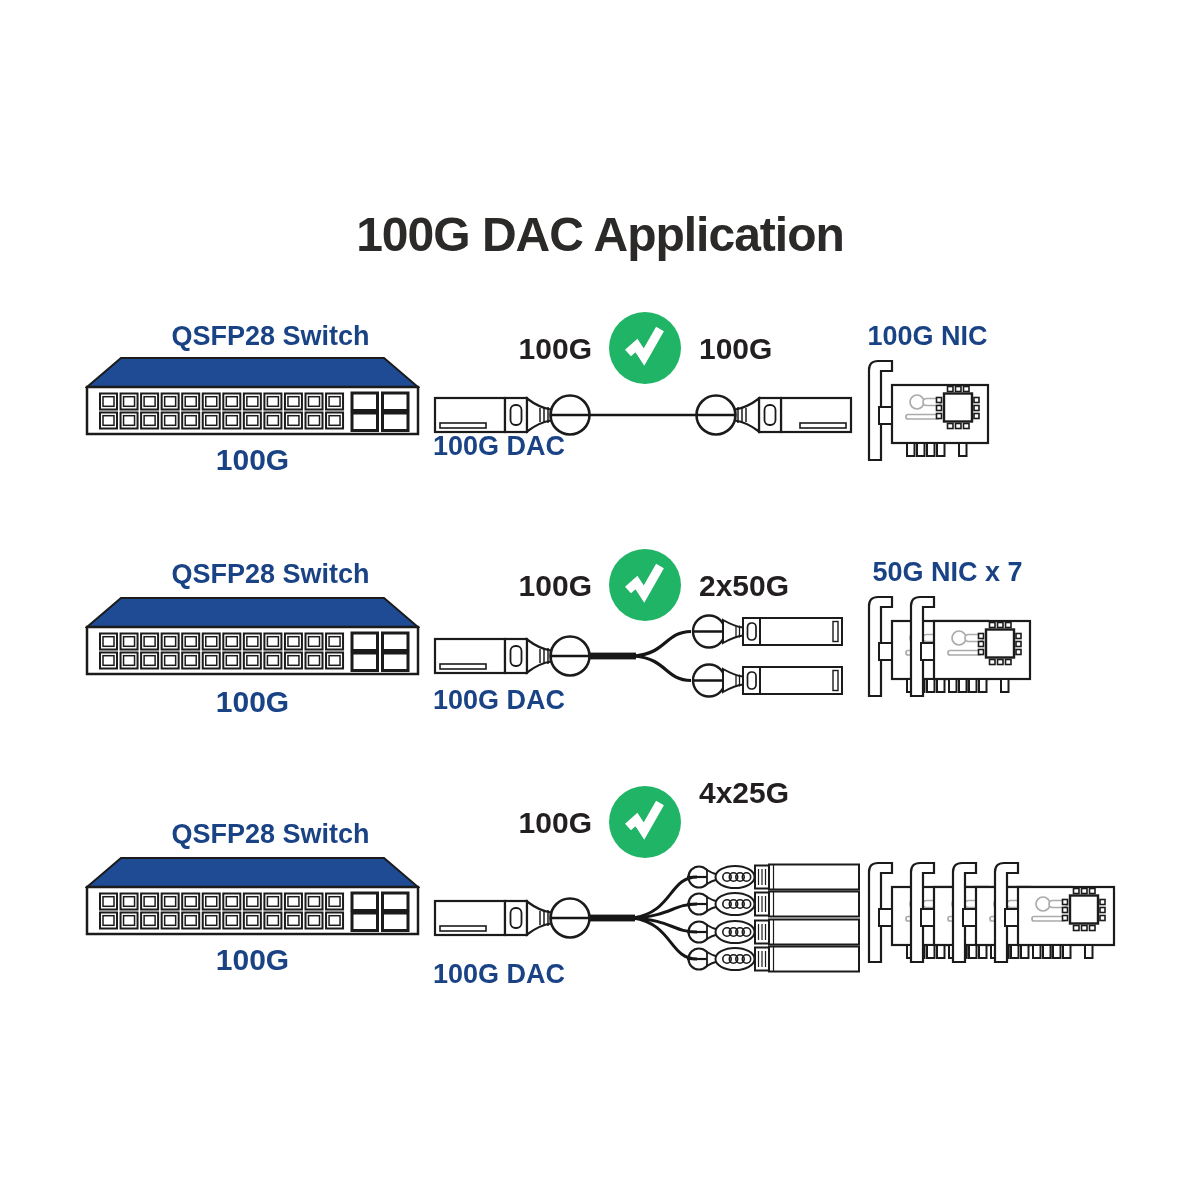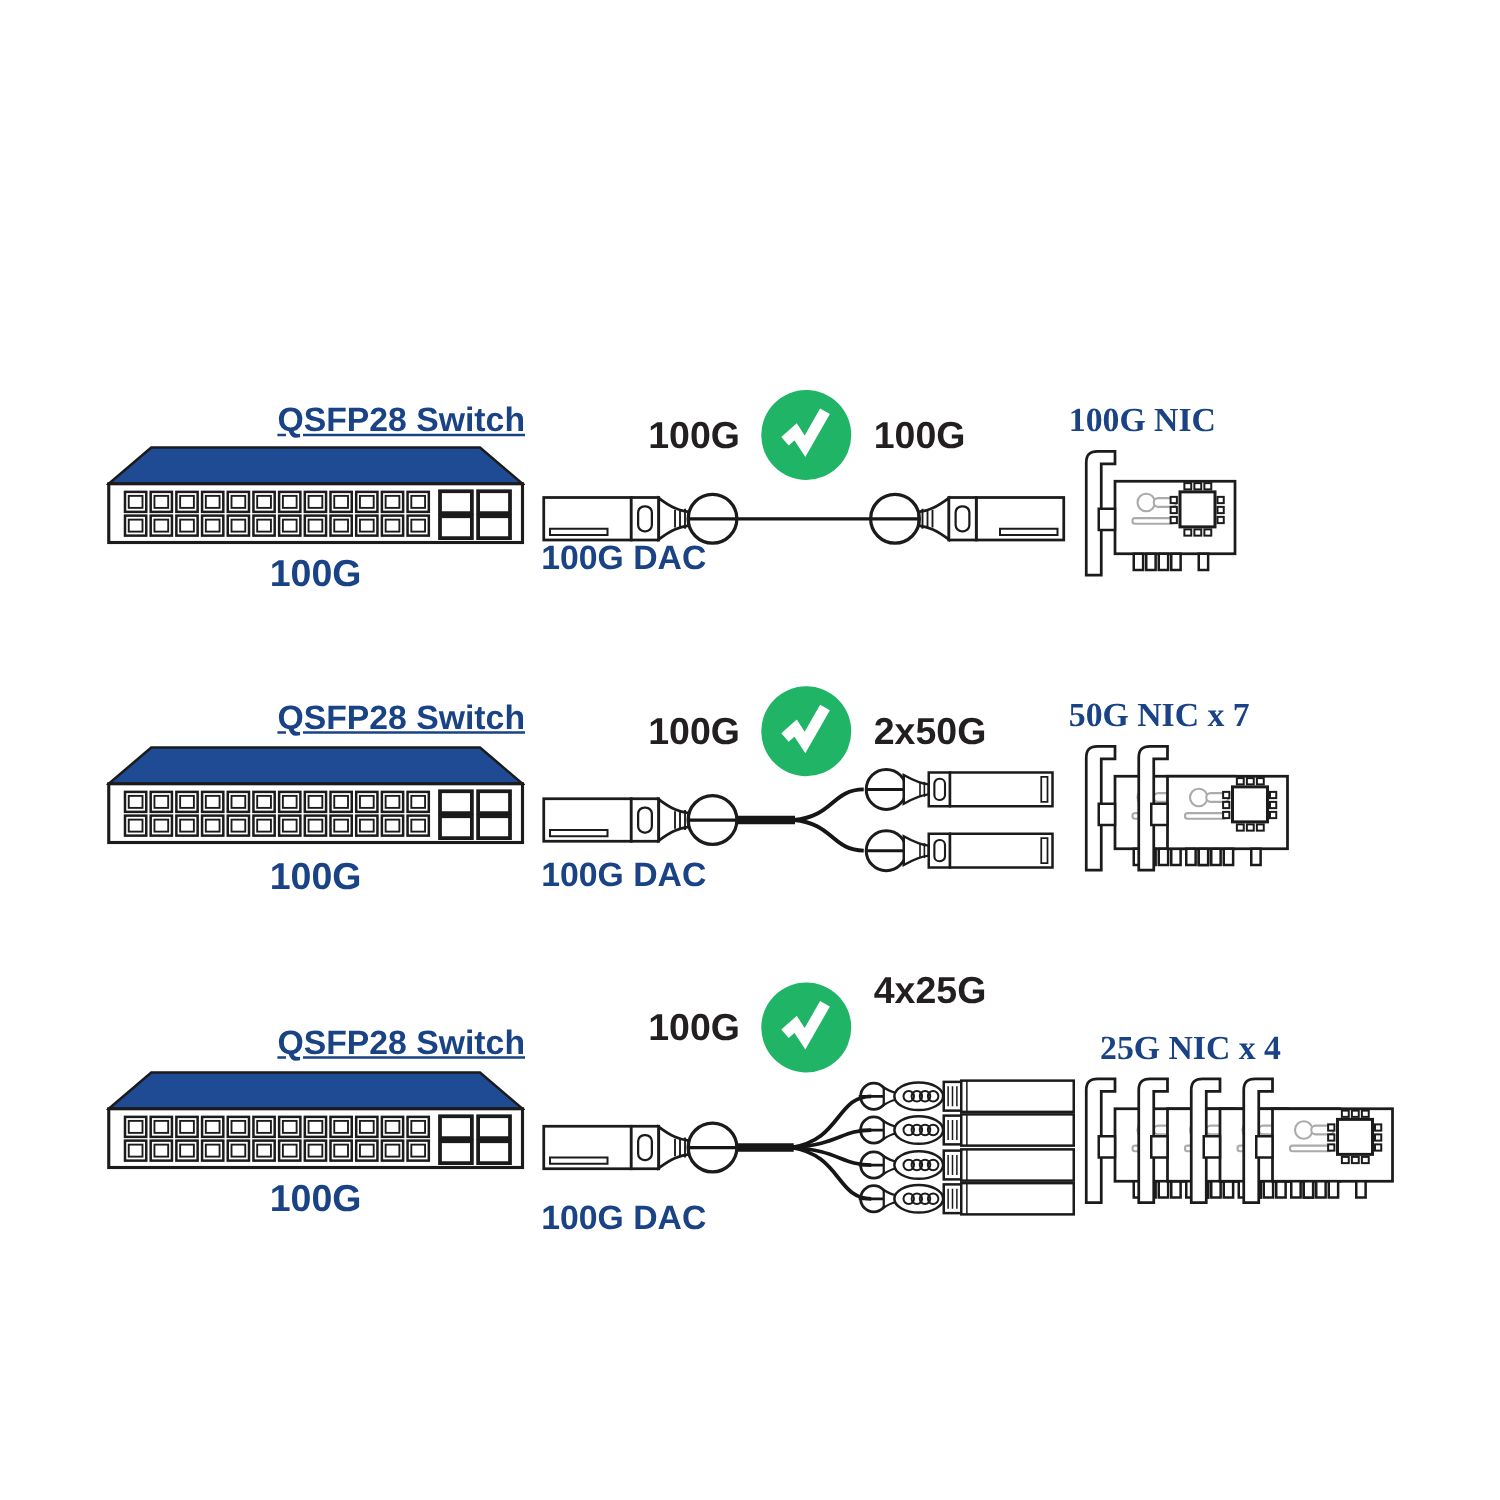--- a/index.html
+++ b/index.html
@@ -1,25 +1,25 @@
 <!DOCTYPE html>
 <html style="--navy: #1A4386; --swtop: #1F4B94; --green: #1FB466; --speed: #231F20; --title: #2B2A29;"><head>
 <meta charset="utf-8">
 <style>
   html,body{margin:0;padding:0;background:#fff;}
   .canvas{position:relative;width:1200px;height:1200px;background:#ffffff;overflow:hidden;
           font-family:"Liberation Sans","DejaVu Sans",sans-serif;}
   .abs{position:absolute;}
   .lbl{position:absolute;font-weight:bold;line-height:1.05;white-space:nowrap;}
-  .center{text-align:left;font-family:Liberation Serif, serif;}
+  .center{text-align:center;}
   .navy{color:var(--navy,#1A4386);}
   .dark{color:var(--speed,#231F20);}
   .page-title{left:0;width:1200px;text-align:center;font-size:48px;font-weight:800;
               letter-spacing:-1px;color:var(--title,#2B2A29);}
-  .sw-title{left:85px;width:335px;text-align:right;font-size:27px;text-decoration:underline;}
+  .sw-title{left:103px;width:335px;text-align:center;font-size:27px;}
   .sw-speed{left:85px;width:335px;text-align:center;font-size:30px;}
   .speed-left{left:440px;width:152px;text-align:right;font-size:30px;}
   .speed-right{left:699px;width:180px;text-align:left;font-size:30px;}
   .check{position:absolute;left:607px;width:76px;height:76px;}
   .cable-lbl{left:433px;width:420px;font-size:27px;}
   .switch-svg{position:absolute;left:85px;width:335px;height:82px;}
   .defs-holder{position:absolute;width:0;height:0;overflow:hidden;}
 </style>
 </head>
 <body>
@@ -170,20 +170,21 @@
         <rect x="82" y="37.5" width="28" height="28" stroke-width="2.4"></rect>
         <rect x="45" y="87" width="7.5" height="13" stroke-width="2"></rect>
         <rect x="55" y="87" width="7.5" height="13" stroke-width="2"></rect>
         <rect x="65" y="87" width="7.5" height="13" stroke-width="2"></rect>
         <rect x="75" y="87" width="7.5" height="13" stroke-width="2"></rect>
         <rect x="97" y="87" width="7.5" height="13" stroke-width="2"></rect>
       </g>
     </defs>
   </svg>
 
+  <div class="lbl page-title" style="top:210px">100G DAC Application</div>
 
   <div class="lbl navy sw-title" style="top:322px">QSFP28 Switch</div>
   <svg class="switch-svg" style="top:356px" viewBox="0 0 335 82">
       <use href="#g-switch"></use>
     </svg>
   <div class="lbl navy sw-speed" style="top:444px">100G</div>
 
   <div class="lbl dark speed-left" style="top:333px">100G</div>
   <svg class="check" style="top:310px" viewBox="0 0 76 76">
       <use href="#g-check"></use>
@@ -251,21 +252,20 @@
     <path d="M200,82 C238,84 240,96 264,96" fill="none" stroke="#161616" stroke-width="3"></path>
     <path d="M200,82 C240,88 236,123 264,123" fill="none" stroke="#161616" stroke-width="3"></path>
     <use href="#g-qsfp-left" transform="translate(2,82)"></use>
     <use href="#g-branch25" transform="translate(266,41)"></use>
     <use href="#g-branch25" transform="translate(266,68)"></use>
     <use href="#g-branch25" transform="translate(266,96)"></use>
     <use href="#g-branch25" transform="translate(266,123)"></use>
   </svg>
   <div class="lbl navy cable-lbl" style="top:960px">100G DAC</div>
 
-  <div class="lbl navy center" style="left:880px;top:824px;width:220px;font-size:27px">25G NIC x 4</div>
   <svg class="abs" style="left:862px;top:858px" width="256" height="113" viewBox="0 0 256 113">
     <use href="#g-nic-back"></use>
     <use href="#g-nic-back" transform="translate(42,0)"></use>
     <use href="#g-nic-back" transform="translate(84,0)"></use>
     <use href="#g-nic-front" transform="translate(126,0)"></use>
   </svg>
 
 </div>
 
 </body></html>

